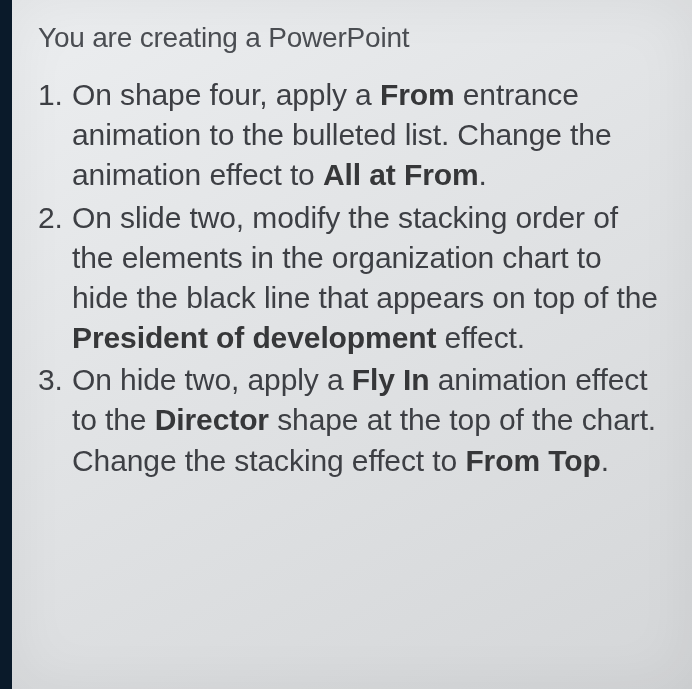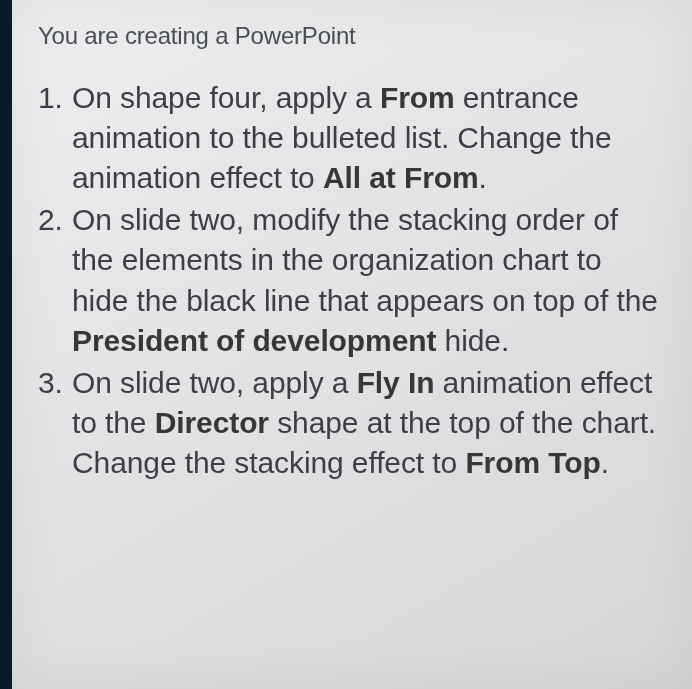--- a/index.html
+++ b/index.html
@@ -21,24 +21,24 @@
     }
     .page {
       width: 680px;
       height: 689px;
       background: linear-gradient(150deg, #eceef0 0%, #e2e4e6 40%, #d4d6d8 100%);
       padding: 20px 26px 40px 26px;
       color: #3c3f43;
       box-shadow: inset 0 0 60px rgba(0,0,0,0.06);
     }
     .intro {
-      font-size: 24px;
+      font-size: 28px;
       line-height: 1.32;
       color: #4a4d52;
-      margin-bottom: 26px;
+      margin-bottom: 18px;
       font-weight: 400;
       letter-spacing: -0.2px;
     }
     .list {
       list-style: none;
       counter-reset: item;
       padding-left: 34px;
     }
     .list-item {
       counter-increment: item;
@@ -69,19 +69,19 @@
 <div class="page">
   <p class="intro">
     <span>You are creating a PowerPoint</span><br>
   </p>
 
   <ol class="list">
     <li class="list-item">
       <span>On shape four, apply a </span><span class="bold">From</span><span> entrance animation to the bulleted list. Change the animation effect to </span><span class="bold">All at From</span><span>.</span>
     </li>
     <li class="list-item">
-      <span>On slide two, modify the stacking order of the elements in the organization chart to hide the black line that appears on top of the </span><span class="bold">President of development</span><span> hide.</span><span class="bold"></span><span></span>
+      <span>On slide two, modify the stacking order of the elements in the organization chart to hide the black line that appears on top of the </span><span class="bold">President of development</span><span> effect.</span><span class="bold"></span><span></span>
     </li>
     <li class="list-item">
-      <span>On slide two, apply a </span><span class="bold">Fly In</span><span> animation effect to the </span><span class="bold">Director</span><span> shape at the top of the chart. Change the stacking effect to </span><span class="bold">From Top</span><span>.</span>
+      <span>On hide two, apply a </span><span class="bold">Fly In</span><span> animation effect to the </span><span class="bold">Director</span><span> shape at the top of the chart. Change the stacking effect to </span><span class="bold">From Top</span><span>.</span>
     </li>
   </ol>
 </div>
 
 </body></html>

